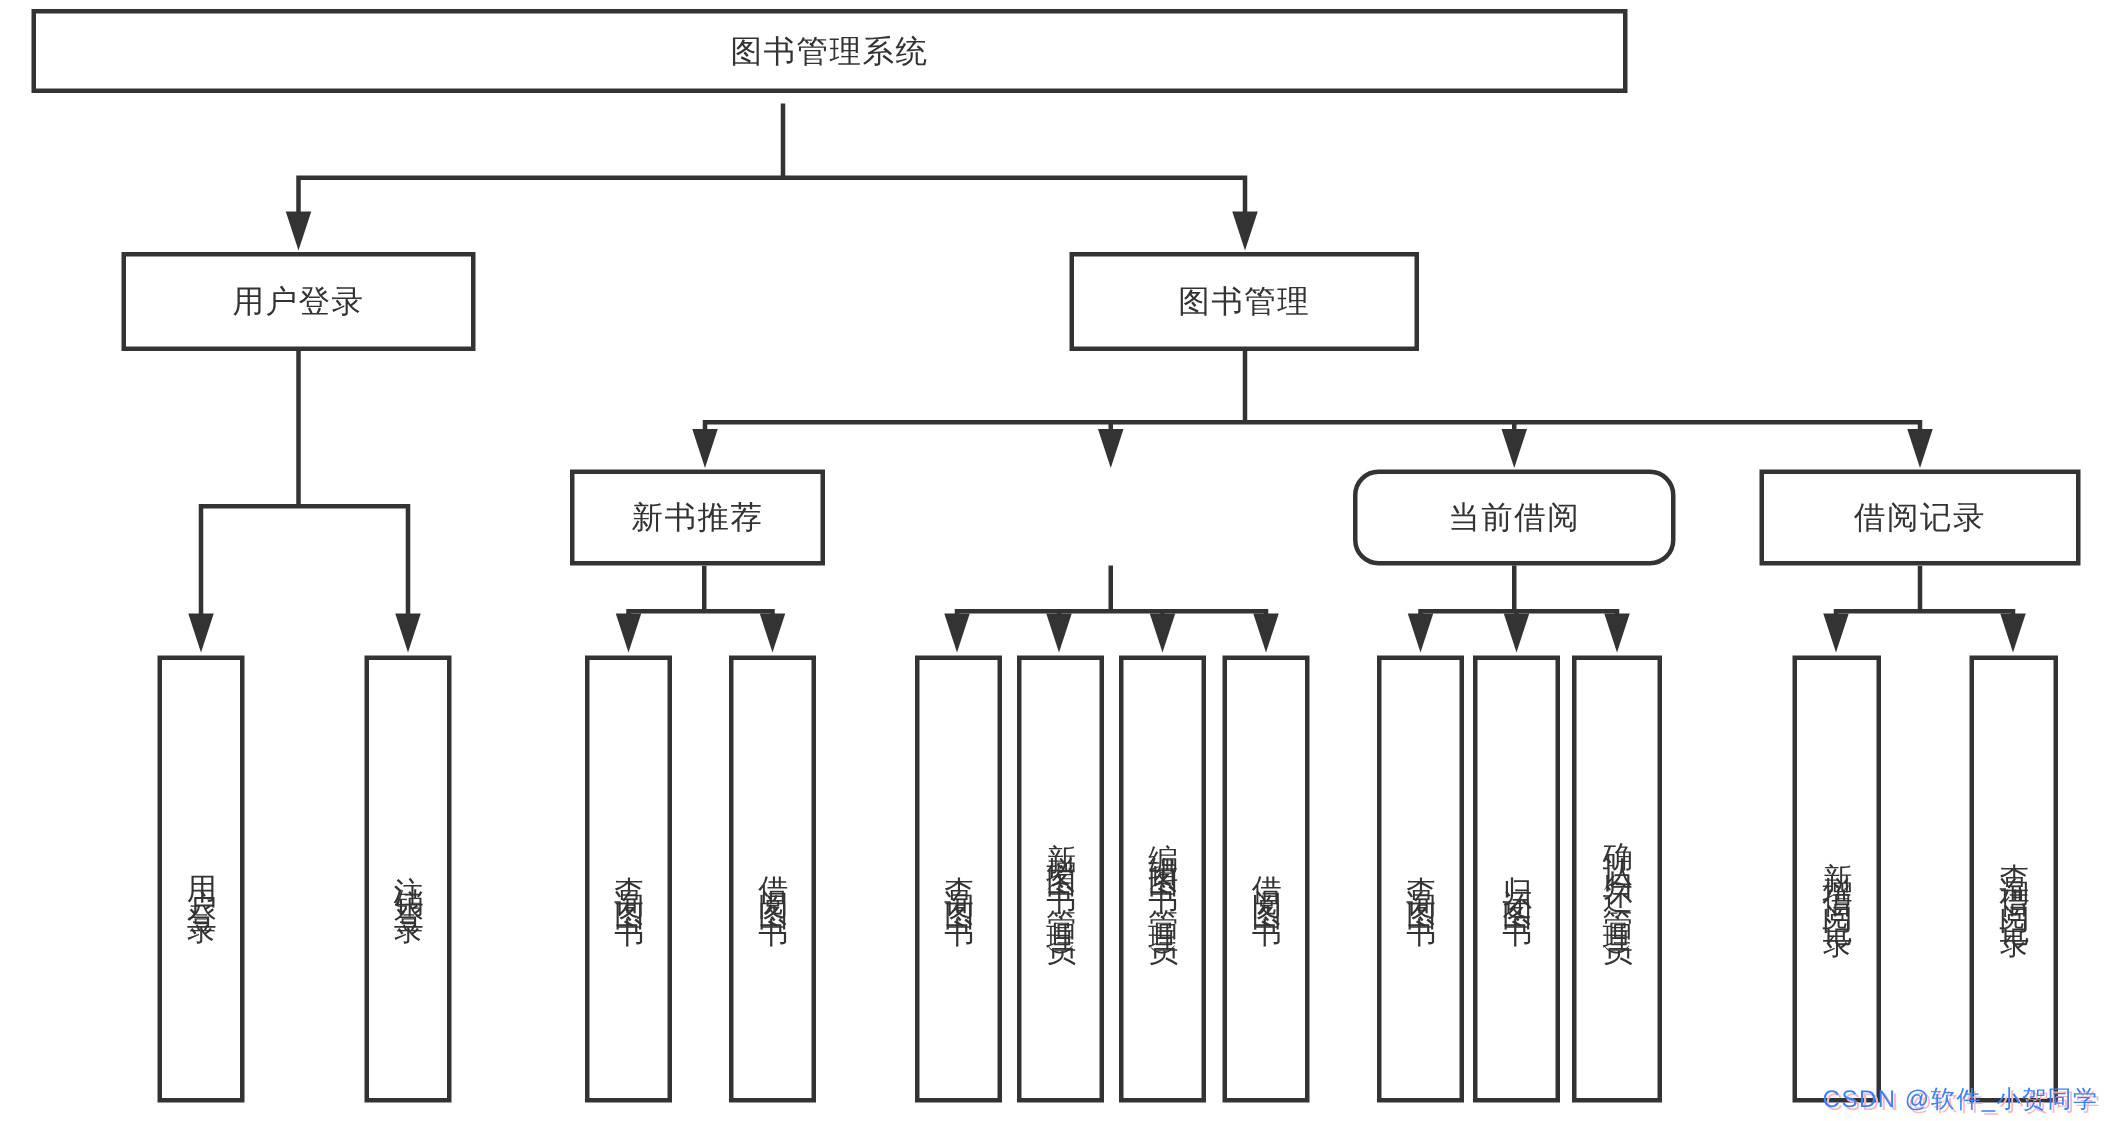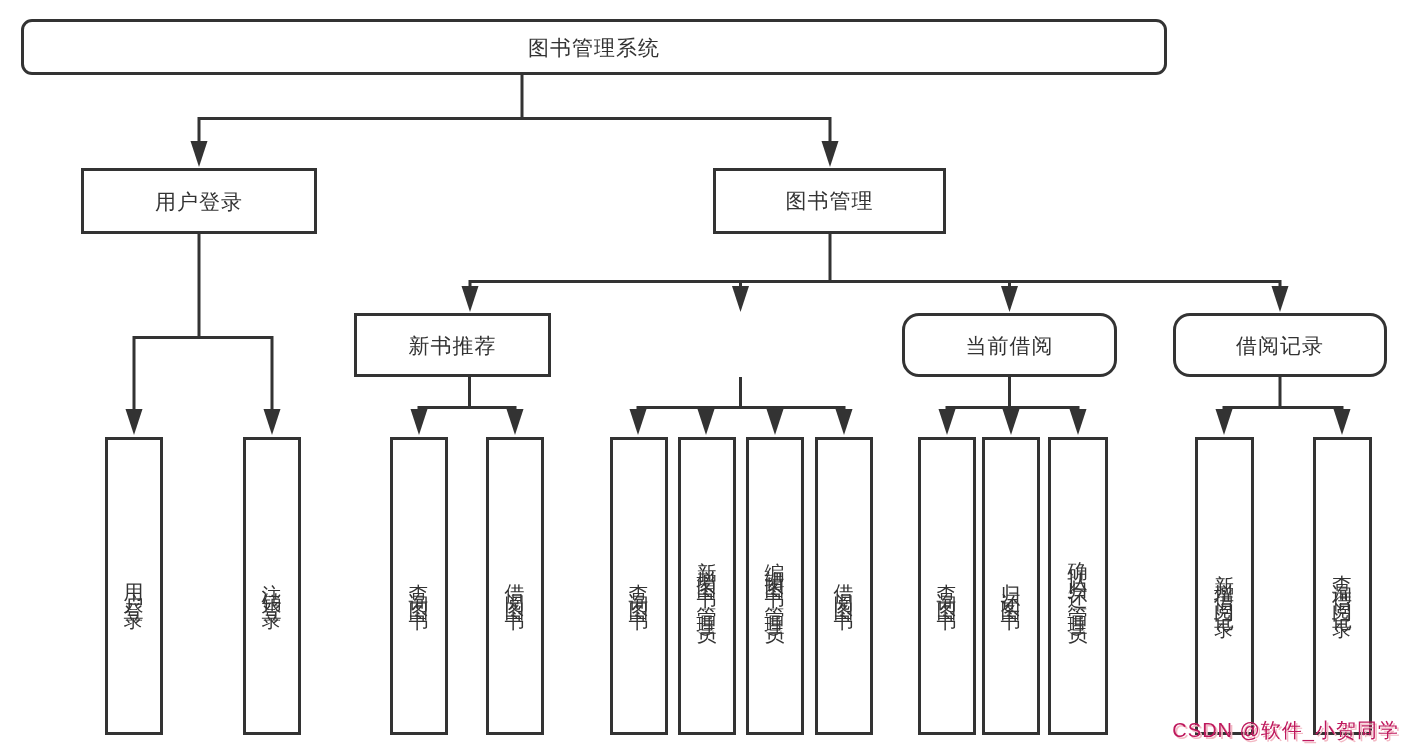--- a/index.html
+++ b/index.html
@@ -29,22 +29,22 @@
   .node.leaf span {
     writing-mode: vertical-rl;
     text-orientation: mixed;
     font-size: 20px;
     letter-spacing: 9px;
     line-height: 1;
     color: #333333;
   }
   .watermark {
     position: absolute; right: 6px; bottom: 3px;
-    font-size: 20px; letter-spacing: 1px;
-    color: #be185d;
+    font-size: 16px; letter-spacing: 1px;
+    color: #3b82f6;
     text-shadow: 2px 2px 0 #f3b9c4;
     white-space: nowrap;
   }
 </style>
 </head>
 <body>
 
 <div class="canvas">
 
   <svg class="connectors" width="1405" height="747" viewBox="0 0 1405 747">
@@ -94,38 +94,38 @@
       <polygon points="775,435 766.5,409 783.5,409"></polygon>
       <polygon points="844,435 835.5,409 852.5,409"></polygon>
       <polygon points="947,435 938.5,409 955.5,409"></polygon>
       <polygon points="1011,435 1002.5,409 1019.5,409"></polygon>
       <polygon points="1078,435 1069.5,409 1086.5,409"></polygon>
       <polygon points="1224,435 1215.5,409 1232.5,409"></polygon>
       <polygon points="1342,435 1333.5,409 1350.5,409"></polygon>
     </g>
   </svg>
 
-  <div class="node h" style="left:21px; top:19px; width:1146px; height:56px;border-radius:11px;">
+  <div class="node h" style="left:21px; top:6px; width:1064px; height:56px;">
     <span>图书管理系统</span>
   </div>
 
   <div class="node h" style="left:81px; top:168px; width:236px; height:66px;">
     <span>用户登录</span>
   </div>
   <div class="node h" style="left:713px; top:168px; width:233px; height:66px;font-family:Liberation Serif, serif;">
     <span>图书管理</span>
   </div>
 
-  <div class="node h" style="left:354px; top:313px; width:197px; height:64px;">
+  <div class="node h" style="left:380px; top:313px; width:170px; height:64px;">
     <span>新书推荐</span>
   </div>
   <div class="node h" style="left:902px; top:313px; width:215px; height:64px;border-radius:17px;">
     <span>当前借阅</span>
   </div>
-  <div class="node h" style="left:1173px; top:313px; width:214px; height:64px;border-radius:17px;">
+  <div class="node h" style="left:1173px; top:313px; width:214px; height:64px;">
     <span>借阅记录</span>
   </div>
 
   <div class="node leaf" style="left:105px; top:437px; width:58px; height:298px;">
     <span>用户登录</span>
   </div>
   <div class="node leaf" style="left:243px; top:437px; width:58px; height:298px;">
     <span>注销登录</span>
   </div>
   <div class="node leaf" style="left:390px; top:437px; width:58px; height:298px;">

